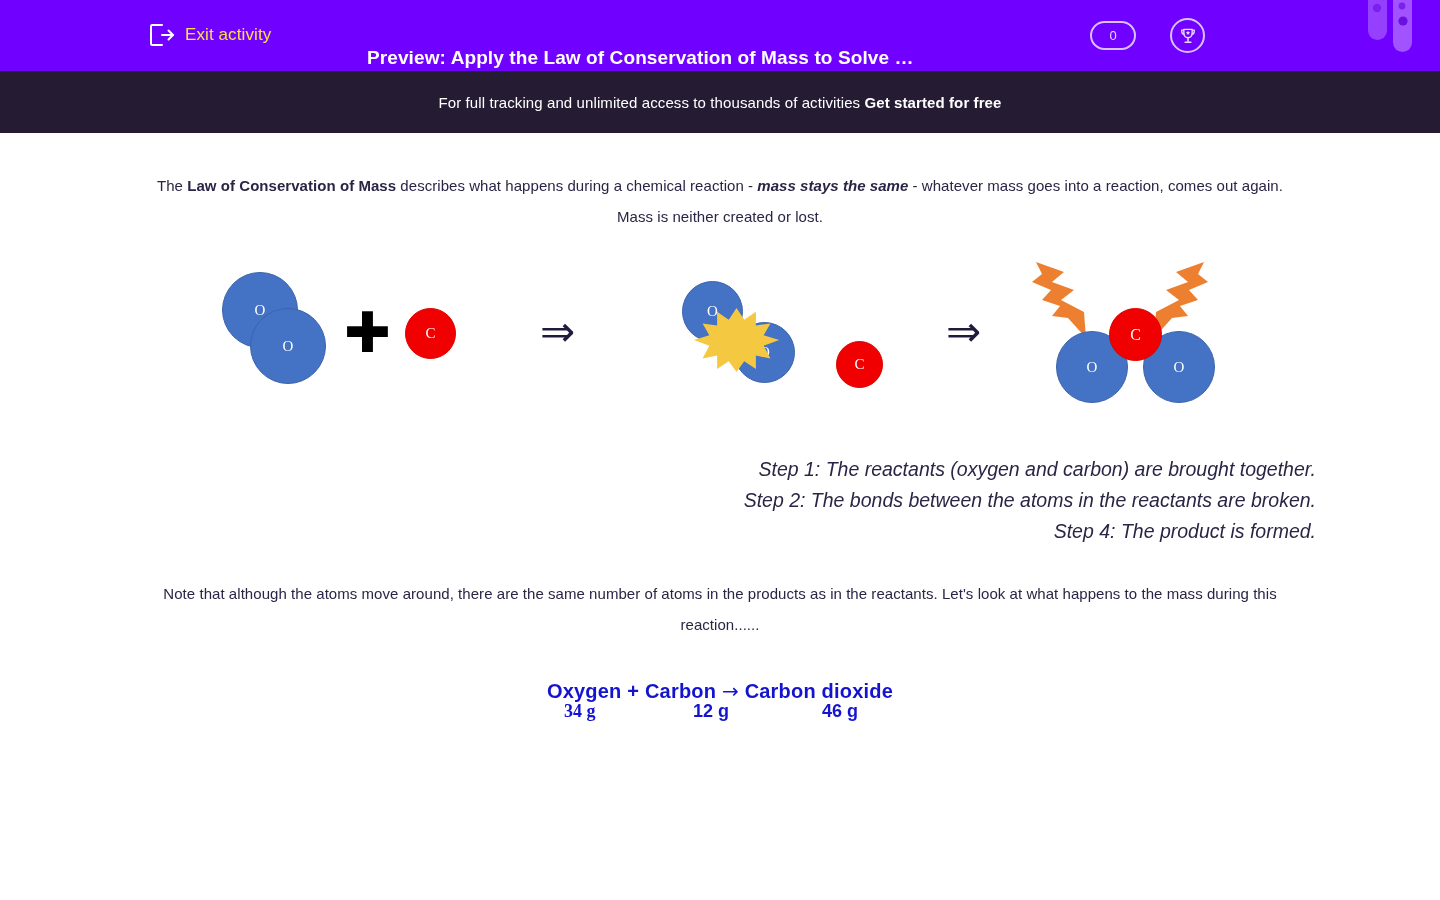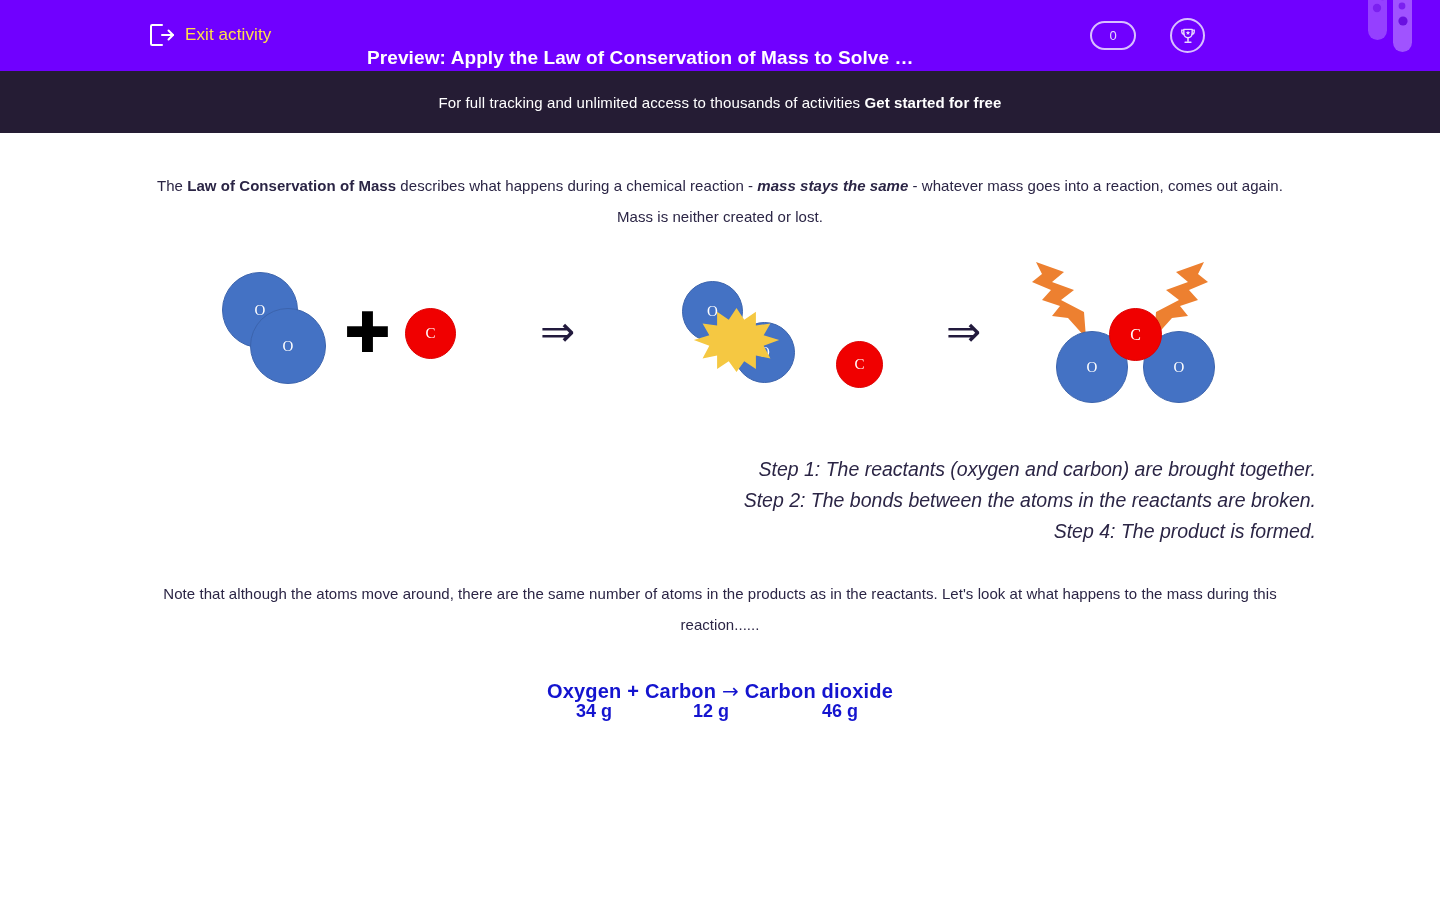--- a/index.html
+++ b/index.html
@@ -306,19 +306,19 @@
 
   <div class="equation-block">
     <div class="eq-row1">
       <span>Oxygen</span>
       <span>+</span>
       <span>Carbon</span>
       <span class="eq-arrow">→</span>
       <span>Carbon dioxide</span>
     </div>
     <div class="eq-row2">
-      <span class="eq-mass" style="left:576px;">34 g</span>
+      <span class="eq-mass" style="left:564px;font-family:Liberation Serif, serif;">34 g</span>
       <span class="eq-mass" style="left:693px;">12 g</span>
       <span class="eq-mass" style="left:822px;">46 g</span>
     </div>
   </div>
 
 </div>
 
 </body></html>

